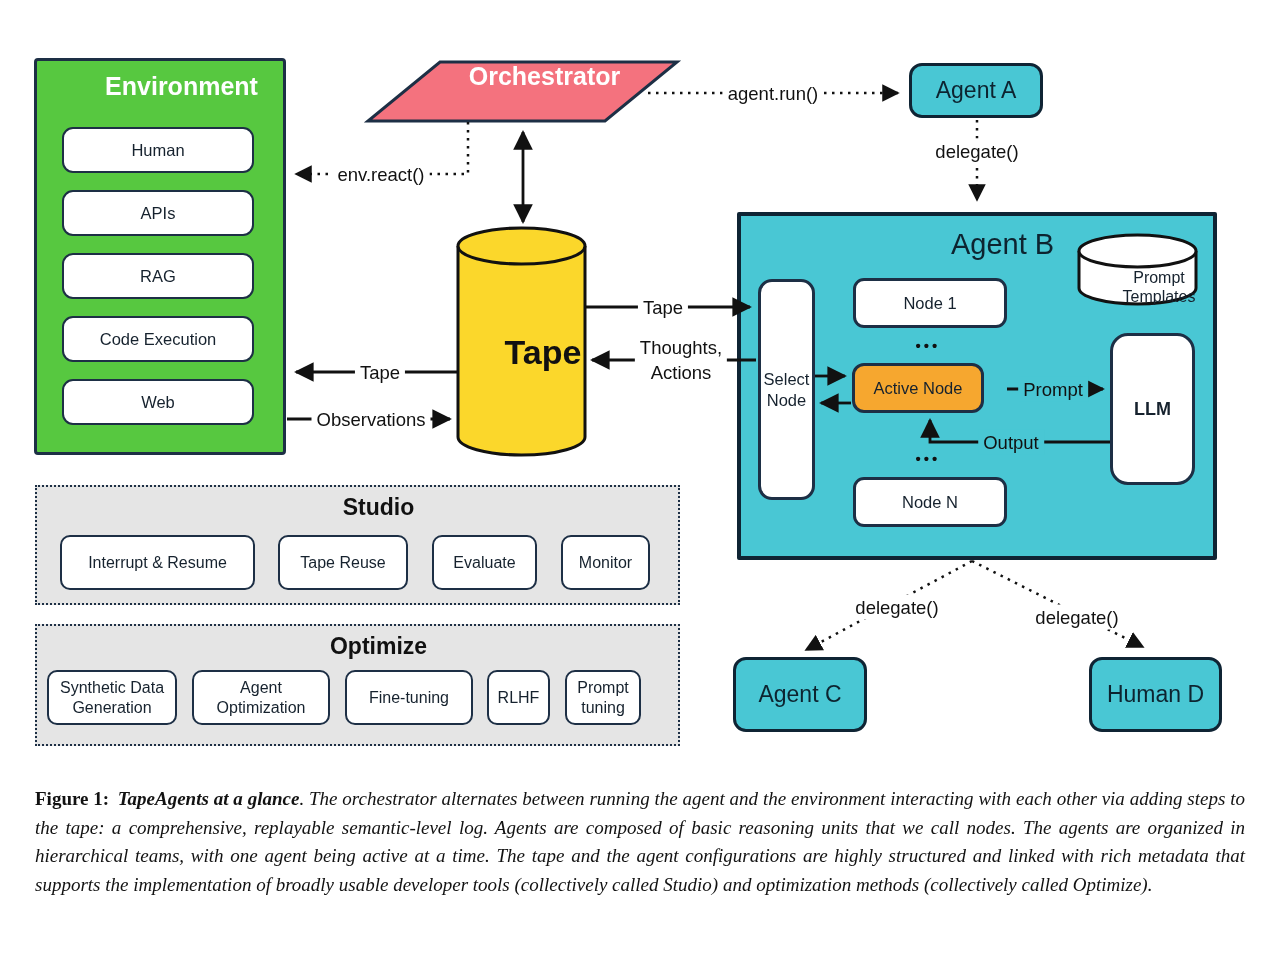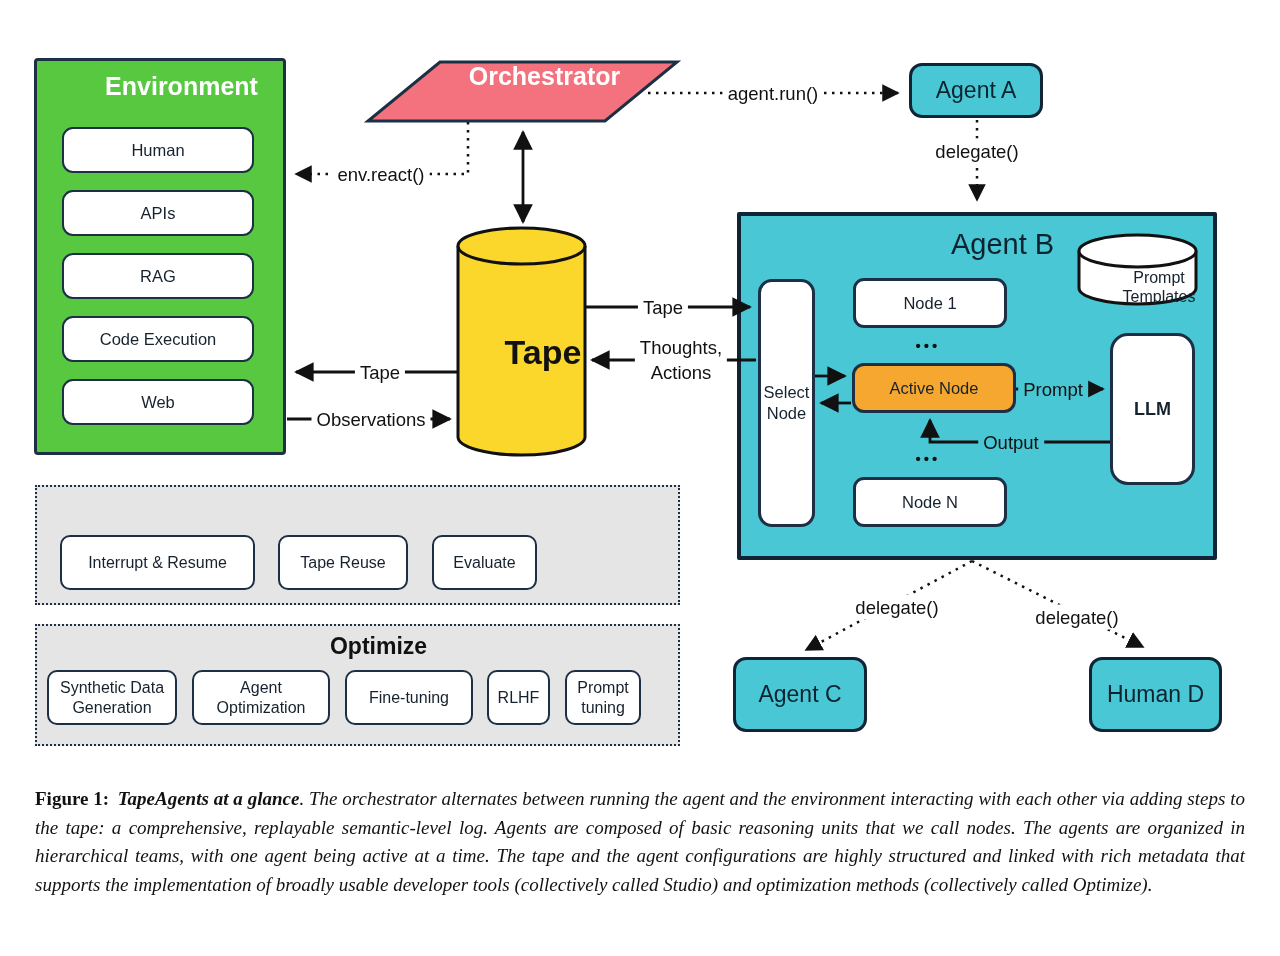--- a/index.html
+++ b/index.html
@@ -109,38 +109,40 @@
 
   <div class="abs z3 title title-white" style="left:423px;top:61px;width:200px;height:30px;">Orchestrator</div>
 
   <div class="abs z3 title tape-label" style="left:458px;top:330px;width:127px;height:44px;">Tape</div>
 
   <div class="abs z3 agentbox" style="left:909px;top:63px;width:134px;height:55px;">Agent A</div>
   <div class="abs z3 title title-dark" style="left:901px;top:230px;width:160px;height:28px;">Agent B</div>
   <div class="abs z3 agentbox" style="left:733px;top:657px;width:134px;height:75px;">Agent C</div>
   <div class="abs z3 agentbox" style="left:1089px;top:657px;width:133px;height:75px;">Human D</div>
 
-  <div class="abs z3 nodebox" style="left:758px;top:279px;width:57px;height:248px;border-radius:14px;flex-direction:column;">
+  <div class="abs z3 nodebox" style="left:758px;top:279px;width:57px;height:221px;border-radius:14px;flex-direction:column;">
     <span>Select</span>
     <span>Node</span>
   </div>
   <div class="abs z3 nodebox" style="left:853px;top:278px;width:154px;height:50px;">Node 1</div>
   <div class="dots" style="left:928px;top:345px;">•••</div>
-  <div class="abs z3 nodebox active" style="left:852px;top:363px;width:164px;height:50px;">Active Node</div>
+  <div class="abs z3 nodebox active" style="left:852px;top:363px;width:132px;height:50px;">Active Node</div>
   <div class="dots" style="left:928px;top:458px;">•••</div>
   <div class="abs z3 nodebox" style="left:853px;top:477px;width:154px;height:50px;">Node N</div>
   <div class="abs z3 nodebox llm-label" style="left:1110px;top:333px;width:85px;height:152px;border-radius:18px;">LLM</div>
   <div class="abs z3 title" style="left:1077px;top:266px;width:121px;height:42px;flex-direction:column;font-size:16px;color:#16222e;line-height:19px;">
     <span>Prompt</span>
     <span>Templates</span>
   </div>
 
+  <div class="abs z3 title title-bold-dark" style="left:257px;top:493px;width:200px;height:28px;">Studio</div>
   <div class="abs z3 nodebox btn" style="left:60px;top:535px;width:195px;height:55px;">Interrupt &amp; Resume</div>
   <div class="abs z3 nodebox btn" style="left:278px;top:535px;width:130px;height:55px;">Tape Reuse</div>
   <div class="abs z3 nodebox btn" style="left:432px;top:535px;width:105px;height:55px;">Evaluate</div>
+  <div class="abs z3 nodebox btn" style="left:561px;top:535px;width:89px;height:55px;">Monitor</div>
 
   <div class="abs z3 title title-bold-dark" style="left:257px;top:632px;width:200px;height:28px;">Optimize</div>
   <div class="abs z3 nodebox btn" style="left:47px;top:670px;width:130px;height:55px;">Synthetic Data Generation</div>
   <div class="abs z3 nodebox btn" style="left:192px;top:670px;width:138px;height:55px;">Agent Optimization</div>
   <div class="abs z3 nodebox btn" style="left:345px;top:670px;width:128px;height:55px;">Fine-tuning</div>
   <div class="abs z3 nodebox btn" style="left:487px;top:670px;width:63px;height:55px;">RLHF</div>
   <div class="abs z3 nodebox btn" style="left:565px;top:670px;width:76px;height:55px;">Prompt tuning</div>
 
   <div class="edge-label" style="left:773px;top:93px;">agent.run()</div>
   <div class="edge-label" style="left:381px;top:174px;">env.react()</div>

